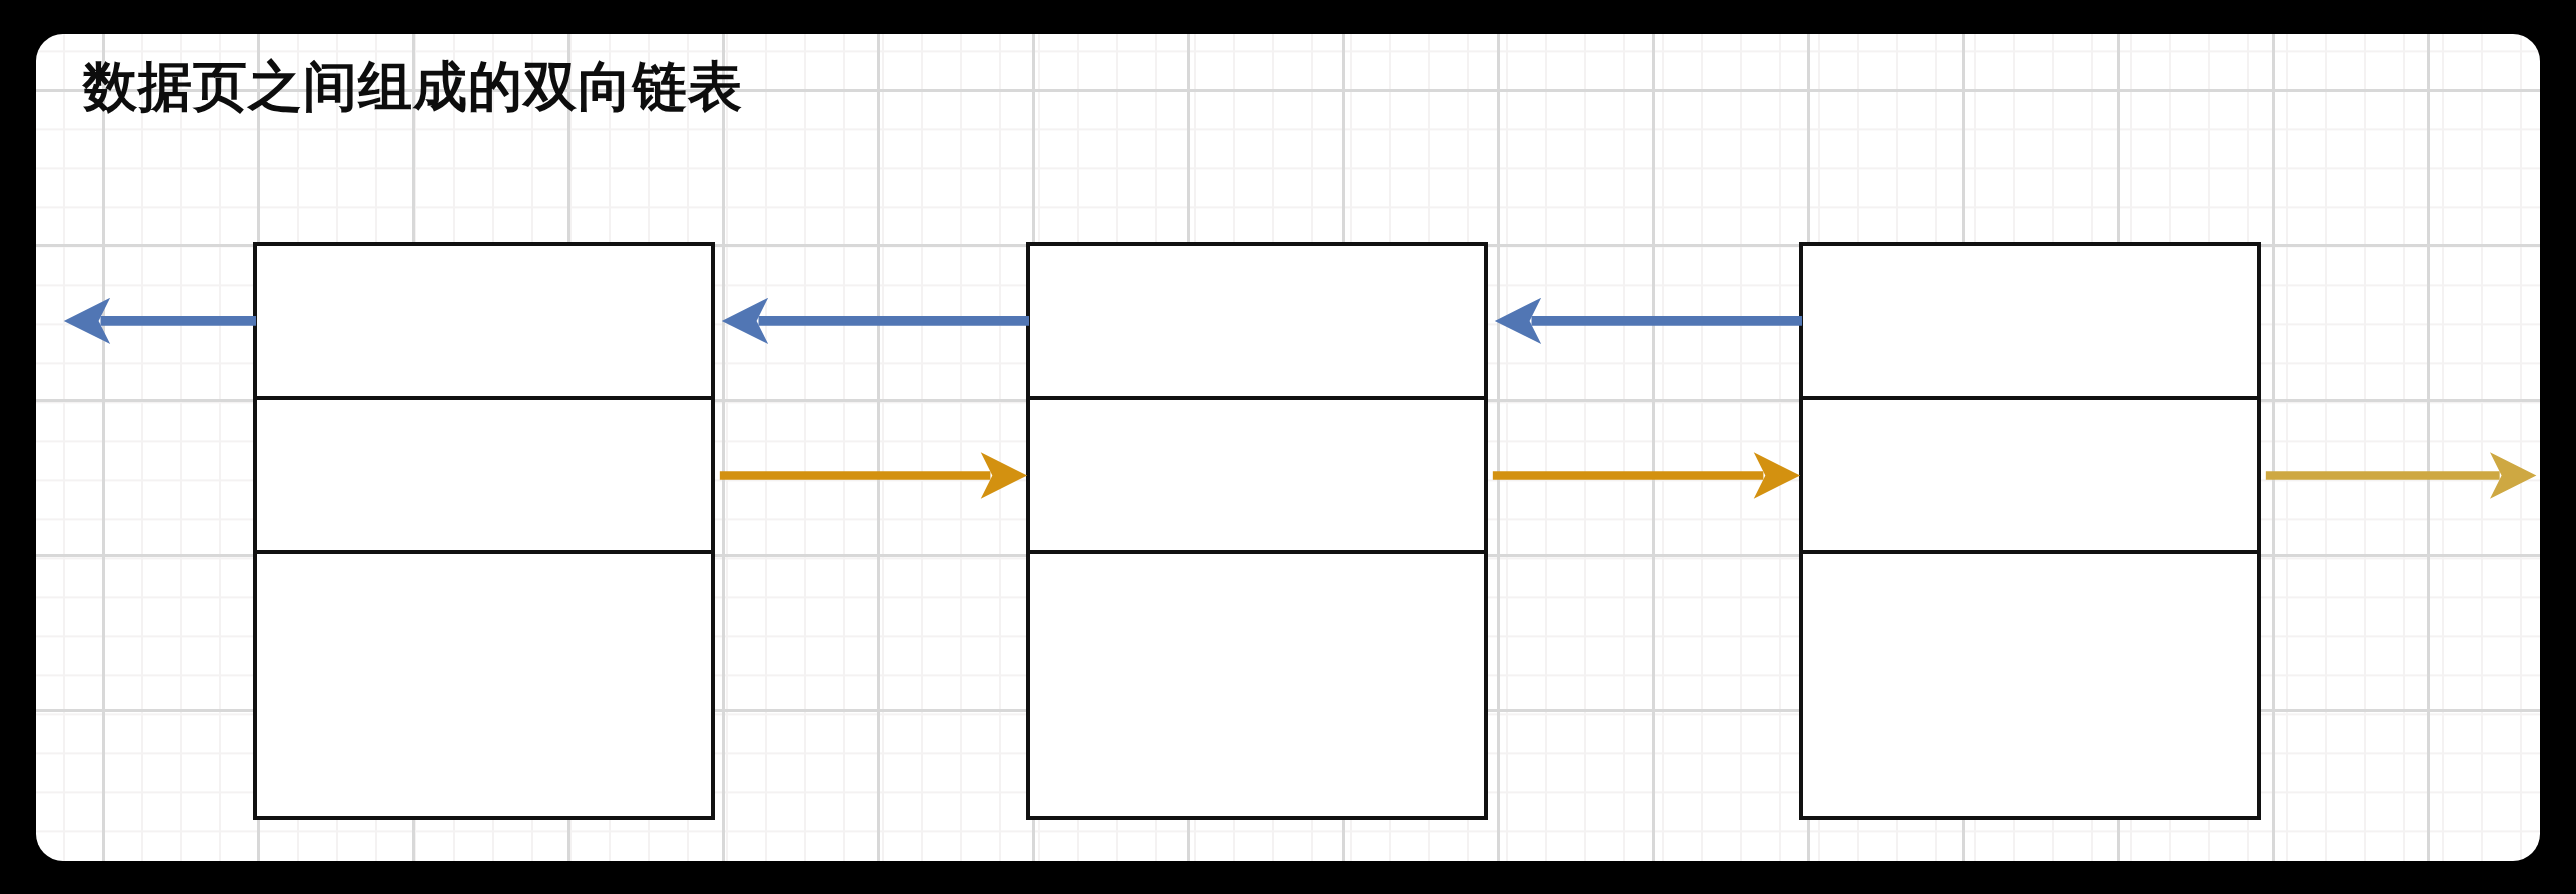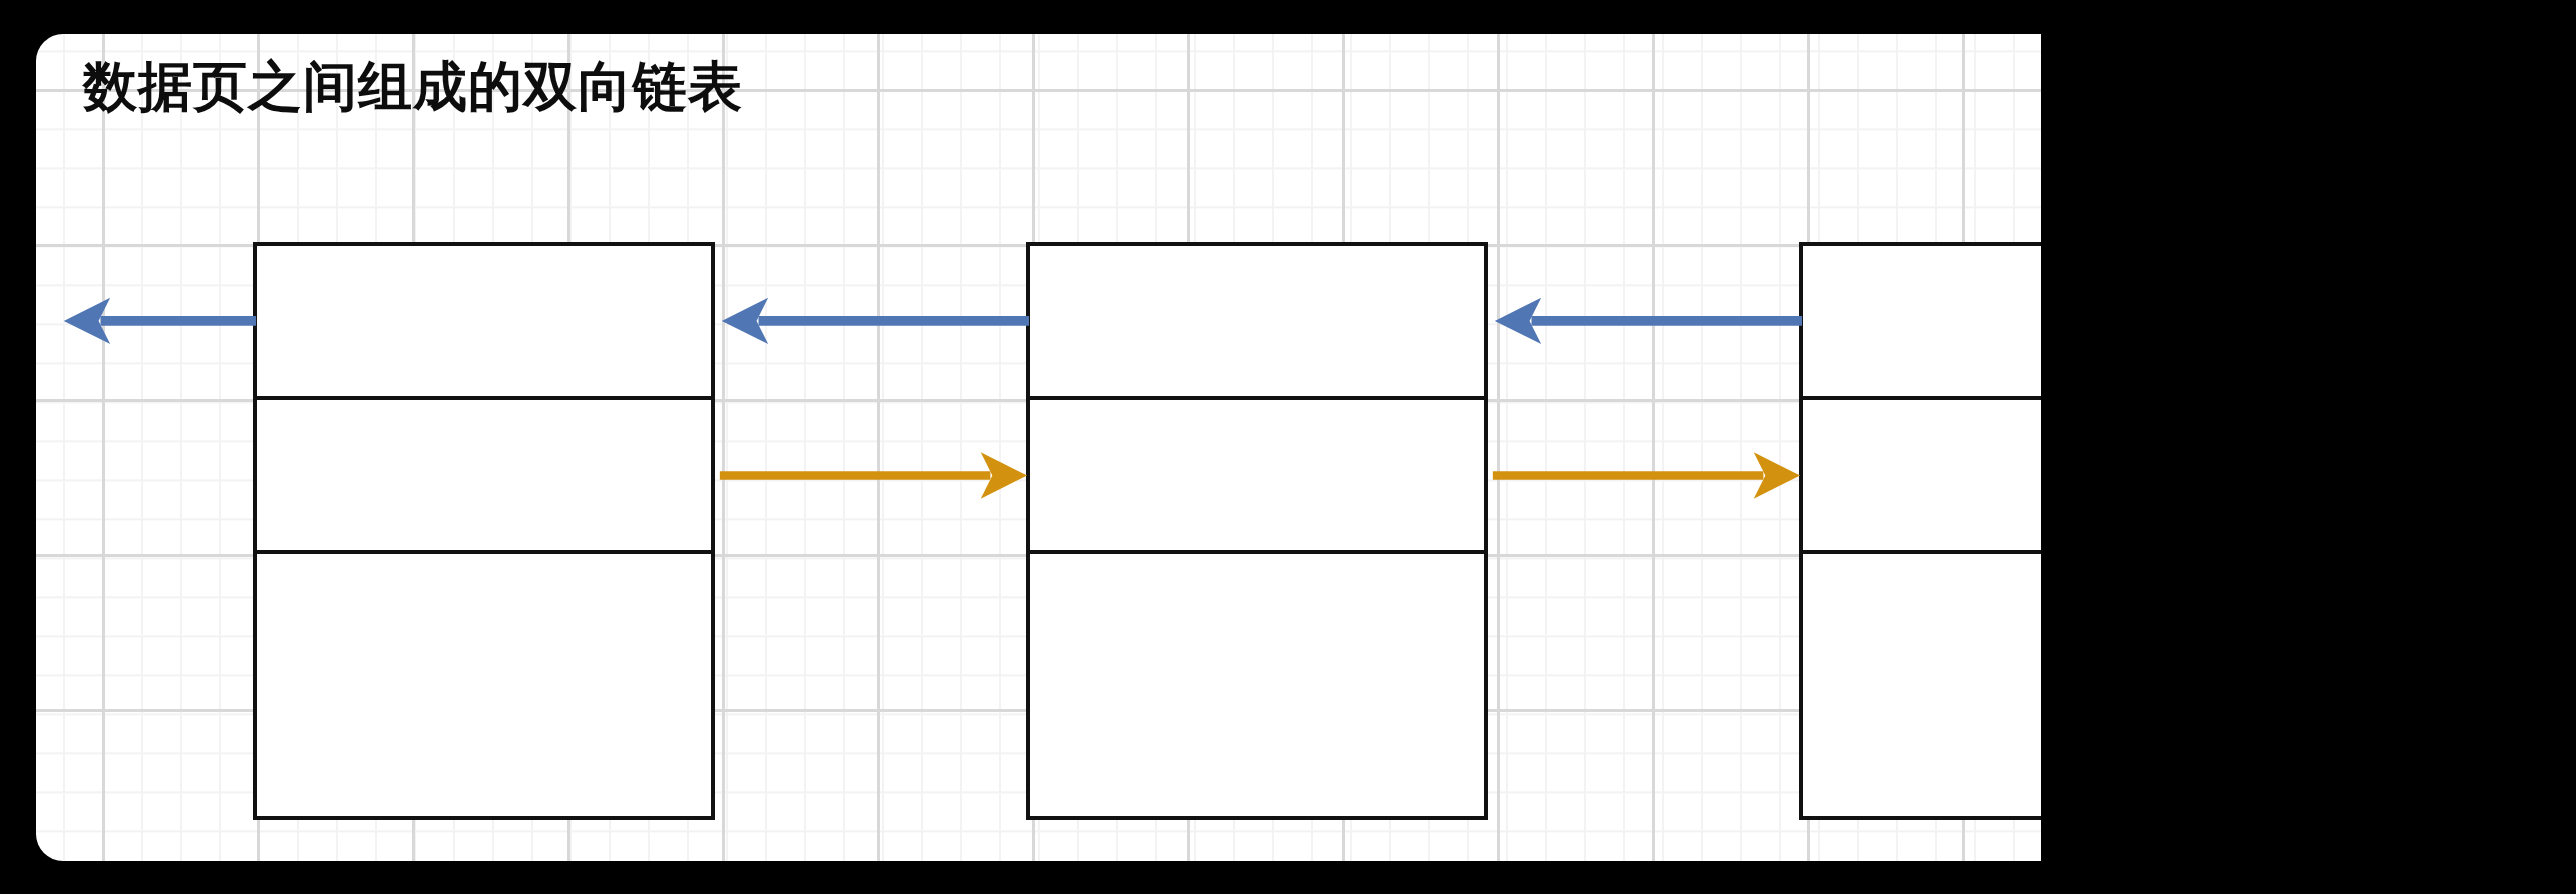--- a/index.html
+++ b/index.html
@@ -3,21 +3,21 @@
 <meta charset="utf-8">
 <style>
   html, body {
     margin: 0;
     padding: 0;
     background: #000000;
     font-family: "Liberation Sans", sans-serif;
   }
   .stage {
     position: relative;
-    width: 2041px;
+    width: 2576px;
     height: 895px;
     background: #000000;
     overflow: hidden;
   }
   
   .card {
     position: absolute;
     left: 36px;
     top: 34px;
     width: 2504px;

